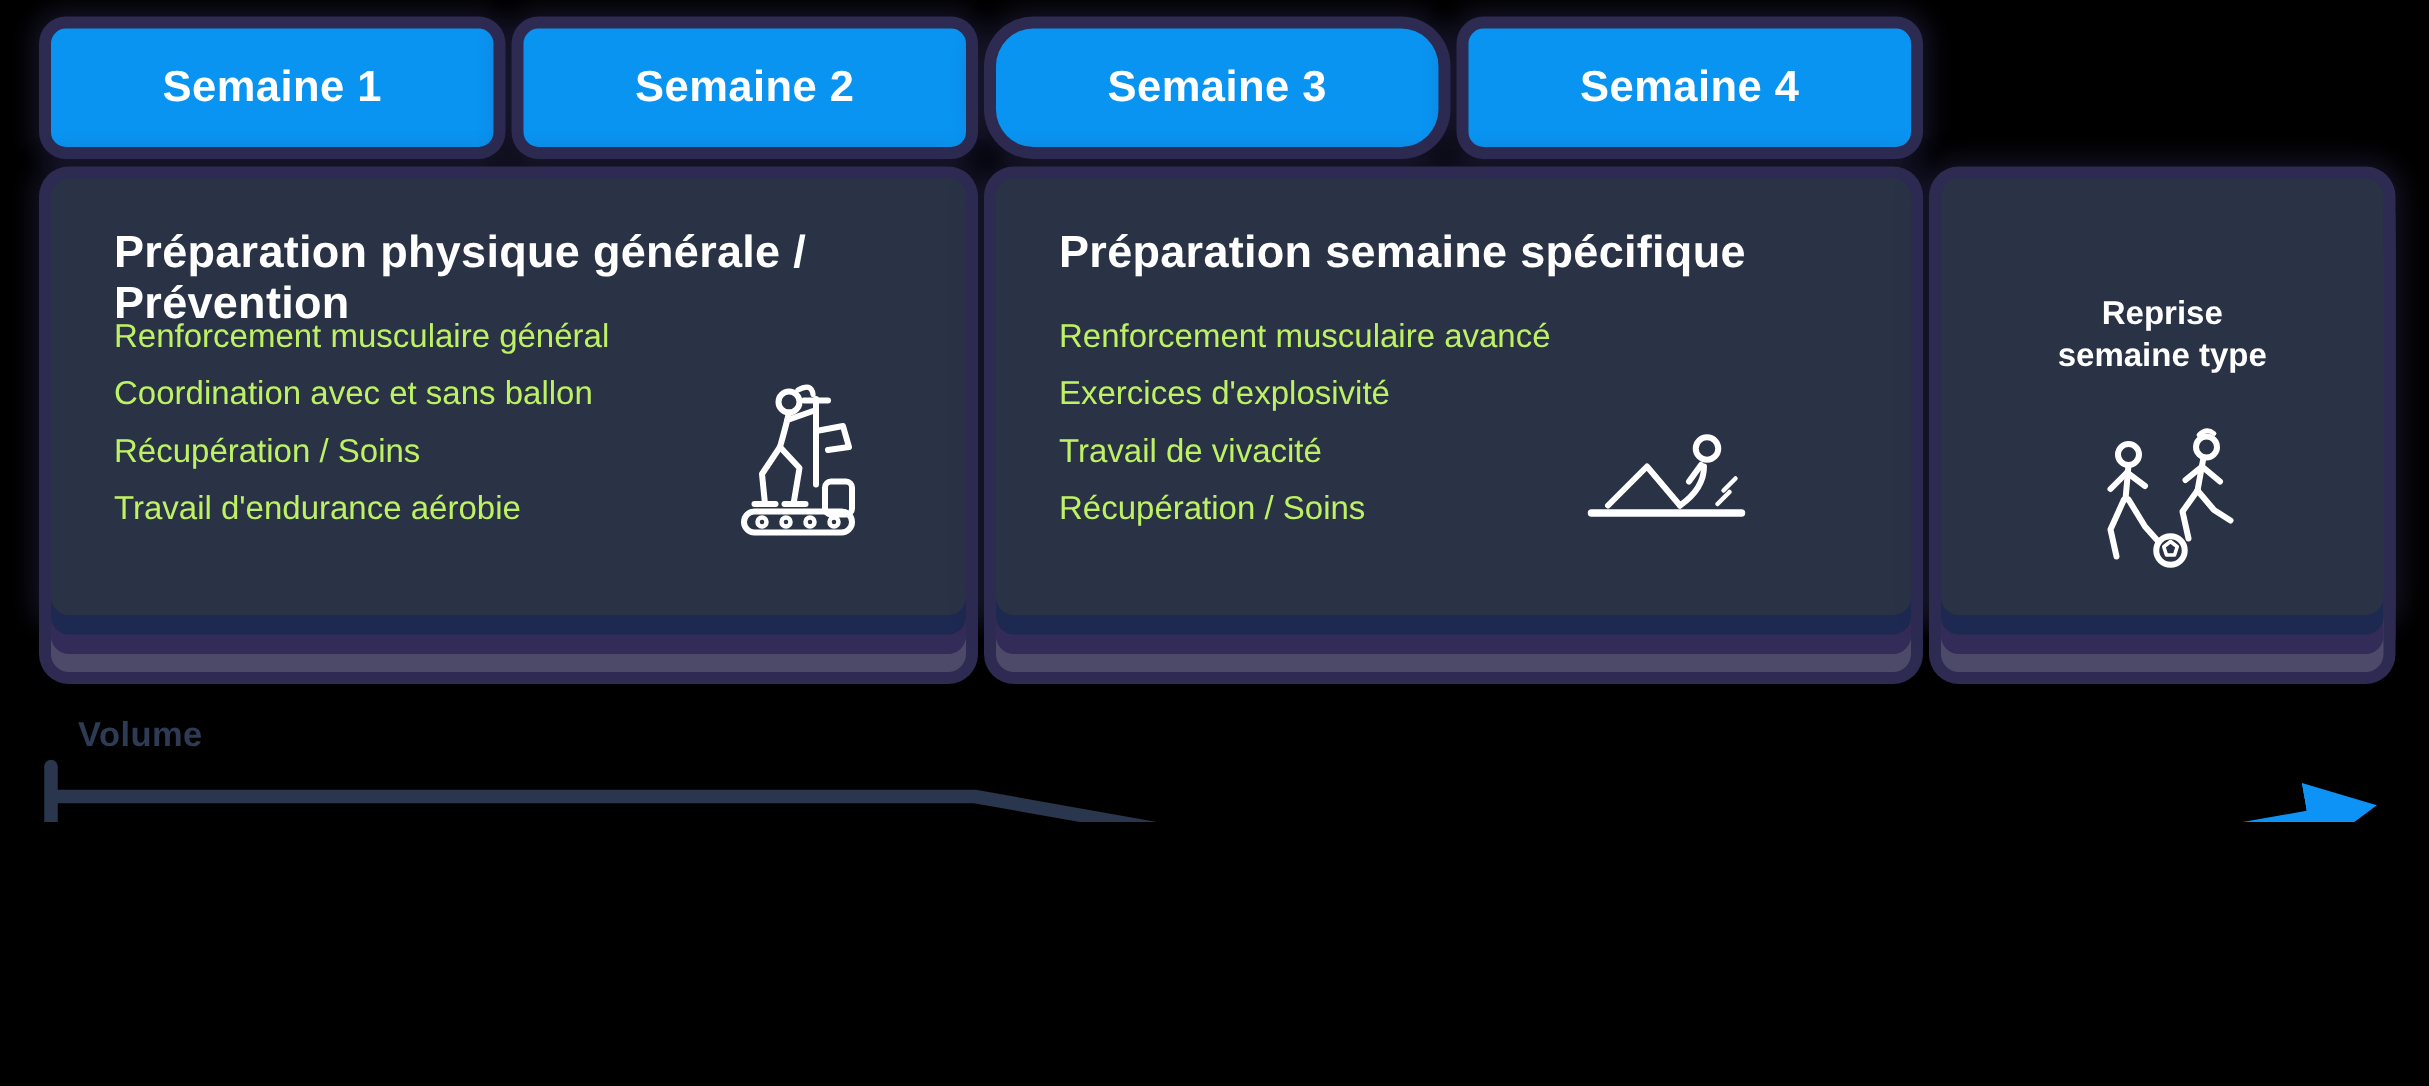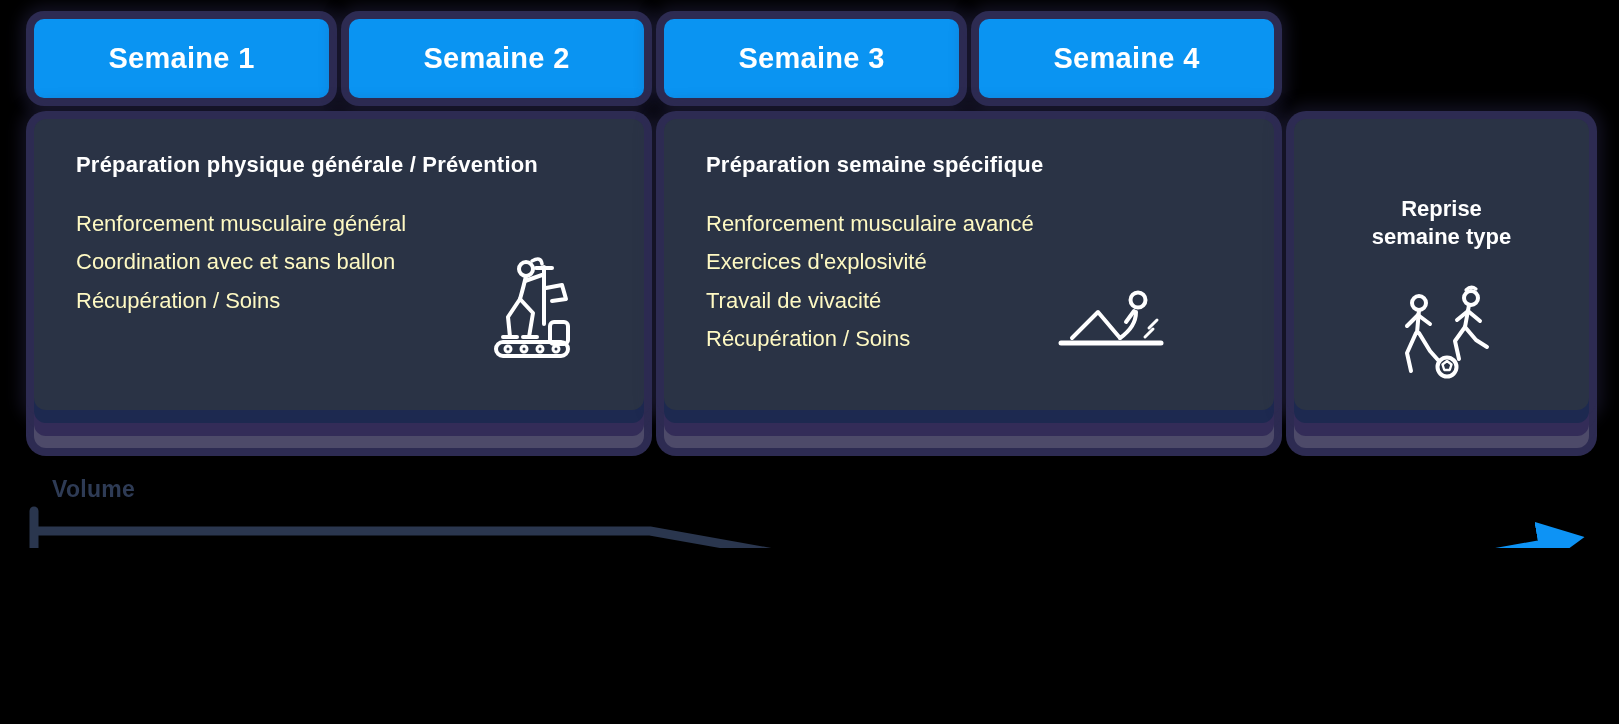--- a/index.html
+++ b/index.html
@@ -15,21 +15,21 @@
   
   .week{
     position:absolute;top:19px;height:79px;width:295px;
     background:#0A94F2;border-radius:10px;
     display:flex;align-items:center;justify-content:center;
     color:#fff;font-weight:bold;font-size:29px;letter-spacing:.3px;
     box-shadow:0 0 0 8px #2d2b52, 0 0 16px 13px rgba(45,43,82,.45);
   }
   .week:nth-child(1){left:34px;}
   .week:nth-child(2){left:349px;}
-  .week:nth-child(3){left:664px;}
+  .week:nth-child(3){left:664px;border-radius:25px;}
   .week:nth-child(4){left:979px;}
   .week:nth-child(5){left:1294px;}
 
   
   .card{
     position:absolute;top:119px;height:291px;
     background:#2A3345;border-radius:12px;
     color:#fff;
     box-shadow:
       0 13px 0 0 #1D2950,
@@ -40,25 +40,25 @@
       0 26px 0 8px #2d2b52,
       0 38px 0 8px #2d2b52,
       0 0 16px 14px rgba(45,43,82,.4);
   }
   .card-1{left:34px;width:610px;}
   .card-2{left:664px;width:610px;}
   .card-3{left:1294px;width:295px;display:flex;flex-direction:column;align-items:center;justify-content:center;padding-top:55px;}
 
   .card-title{
     position:absolute;left:42px;top:33px;right:30px;
-    font-weight:bold;font-size:22px;color:#fff;letter-spacing:.2px;
+    font-weight:bold;font-size:30px;color:#fff;letter-spacing:.2px;
   }
   .card-items{
     position:absolute;left:42px;top:86px;margin:0;padding:0;list-style:none;
-    font-size:22px;line-height:38.4px;color:#fef9c3;font-weight:normal;
+    font-size:22px;line-height:38.4px;color:#bef264;font-weight:normal;
   }
   .card-icon{position:absolute;}
   .icon-elliptical{right:62px;bottom:46px;}
   .icon-situps{right:108px;bottom:58px;}
 
   .card3-title{
     font-weight:bold;font-size:22px;line-height:28px;text-align:center;color:#fff;
   }
   .icon-soccer{margin-top:30px;}
 
@@ -87,20 +87,21 @@
   <div class="week">
       <span>Semaine 4</span>
     </div>
 
   <div class="card card-1">
     <div class="card-title">Préparation physique générale / Prévention</div>
     <ul class="card-items">
       <li>Renforcement musculaire général</li>
       <li>Coordination avec et sans ballon</li>
       <li>Récupération / Soins</li>
+      <li>Travail d'endurance aérobie</li>
     </ul>
     <span class="card-icon icon-elliptical">
       <svg width="96" height="106" viewBox="0 0 96 106" fill="none" stroke="#ffffff" stroke-width="4" stroke-linecap="round" stroke-linejoin="round">
         <circle cx="40" cy="15" r="7"></circle>
         <path d="M46,7 q9,-5 10,3" stroke-width="3.5"></path>
         <path d="M40,22 C38,31 36,38 34,45"></path>
         <path d="M39,27 L56,21"></path>
         <path d="M58,13 V70"></path>
         <path d="M50,14 H66"></path>
         <path d="M60,34 L76,31 L80,45 L66,47"></path>

